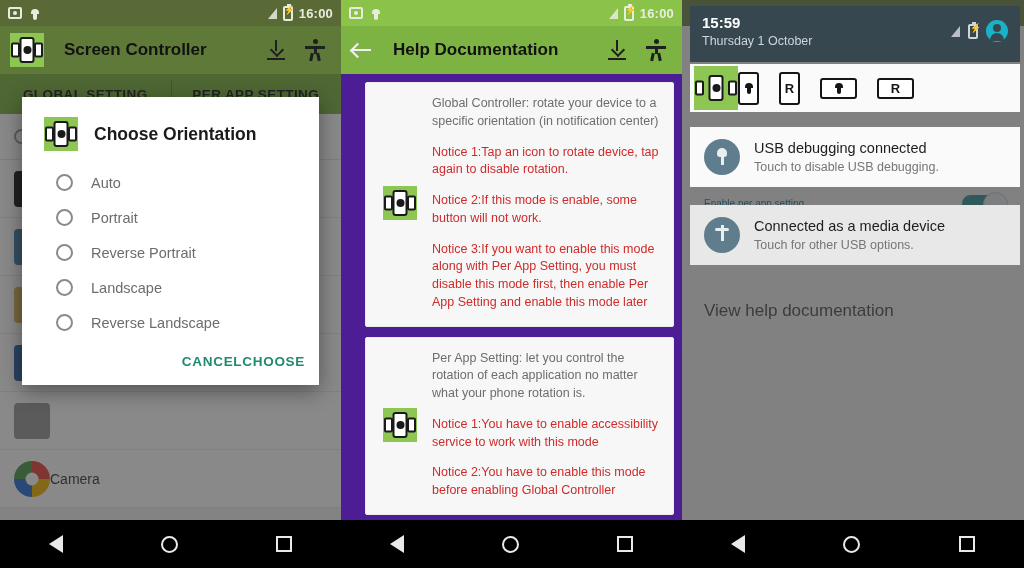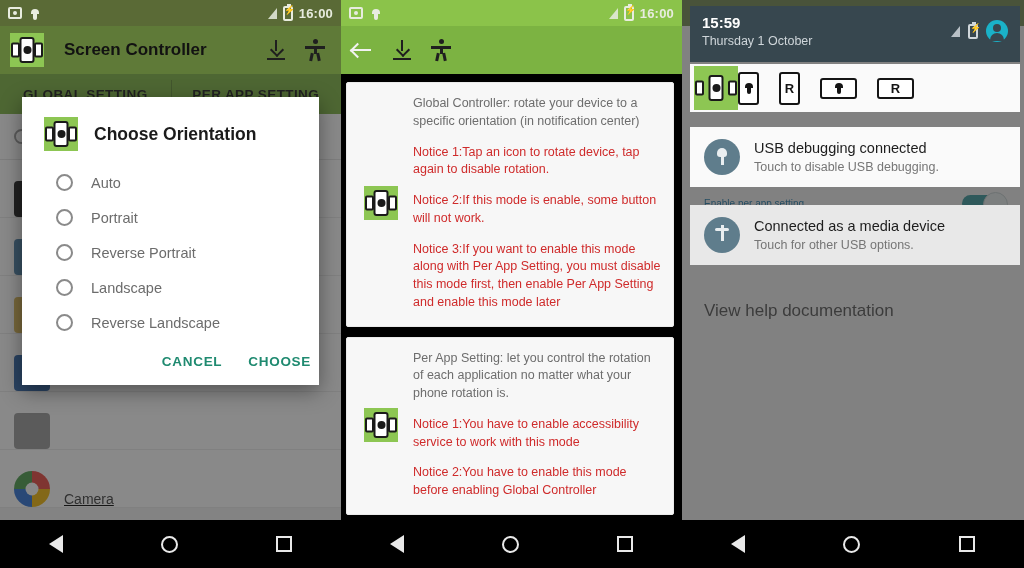--- a/index.html
+++ b/index.html
@@ -144,22 +144,22 @@
     content: ""; position: absolute; left: 0; top: 6px; bottom: 6px; width: 1px; background: rgba(0,0,0,.2);
   }
   .searchrow {
     height: 46px; background: #fff; display: flex; align-items: center;
     gap: 10px; padding: 0 14px; border-bottom: 1px solid #e4e4e4;
   }
   .mag { width: 15px; height: 15px; border: 2px solid #9a9a9a; border-radius: 50%; position: relative; }
   .mag::after { content: ""; position: absolute; right: -5px; bottom: -4px; width: 7px; height: 2px; background: #9a9a9a; transform: rotate(45deg); }
   .applist { background: #fff; }
   .approw {
-    height: 58px; display: flex; align-items: flex-end; gap: 14px;
-    padding: 0 14px; border-bottom: 1px solid #ececec; text-decoration: underline;
+    height: 58px; display: flex; align-items: center; 
+    padding: 0 14px; border-bottom: 1px solid #ececec;
   }
   .appsq { width: 36px; height: 36px; border-radius: 4px; flex: 0 0 auto; }
   .approw .nm { font-size: 14px; color: #3a3a3a; }
   .cam-icon {
     width: 36px; height: 36px; border-radius: 50%;
     background: conic-gradient(#e8453c 0 25%, #f2b705 0 50%, #2a6fd6 0 75%, #4a9c4a 0 100%);
     position: relative;
   }
   .cam-icon::after {
     content: ""; position: absolute; left: 50%; top: 50%; transform: translate(-50%,-50%);
@@ -173,25 +173,25 @@
     background: #fff; z-index: 5; box-shadow: 0 6px 20px rgba(0,0,0,.4);
     padding: 20px 0 6px 0;
   }
   .dlg-head { display: flex; align-items: center; gap: 16px; padding: 0 22px 14px 22px; }
   .dlg-title { font-size: 17.5px; font-weight: bold; color: #1b1b1b; }
   .opt { display: flex; align-items: center; gap: 18px; padding: 9px 22px 9px 34px; }
   .radio {
     width: 17px; height: 17px; border: 2px solid #8a8a8a; border-radius: 50%; flex: 0 0 auto;
   }
   .opt-label { font-size: 14.5px; color: #6c6c6c; }
-  .dlg-actions { display: flex; justify-content: flex-end; gap: 26px; padding: 14px 8px 10px 22px; }
+  .dlg-actions { display: flex; justify-content: flex-end; padding: 14px 14px 10px 22px; }
   .dlg-btn { font-size: 13.5px; font-weight: bold; color: #1f8a70; letter-spacing: .7px; background: none; border: none; cursor: pointer; font-family: inherit; }
 
   
-  .p2-body { position: absolute; inset: 74px 0 48px 0; background: #000000; padding: 8px 8px 0 5px; overflow: hidden; }
+  .p2-body { position: absolute; inset: 74px 0 48px 0; background: #4c1d95; padding: 8px 8px 0 24px; overflow: hidden; }
   .card {
     background: #f7f7f7; border: 1px solid #eaeaea; border-radius: 2px;
     padding: 12px 12px 14px 12px; margin-bottom: 10px; position: relative;
     display: flex; gap: 10px;
   }
   .card-iconcol { width: 44px; flex: 0 0 auto; display: flex; align-items: center; justify-content: center; }
   .card-text { flex: 1; }
   .doc-desc { font-size: 12.5px; line-height: 1.42; color: #6d6d6d; margin-bottom: 13px; }
   .doc-notice { font-size: 12.5px; line-height: 1.42; color: #cf2b2b; margin-bottom: 13px; }
   .doc-notice:last-child { margin-bottom: 0; }
@@ -405,20 +405,21 @@
       </div>
       <div class="sb-right">
         <span class="ico-signal"></span>
         <span class="ico-batt"></span>
         <span class="sb-time">16:00</span>
       </div>
     </div>
 
     <div class="appbar">
       <span class="ic-back"></span>
+      <div class="appbar-title">Help Documentation</div>
       <div class="appbar-actions">
         <span class="ic-download">
             <span class="dl-bar"></span>
           </span>
         <span class="ic-access">
           <span class="head"></span>
             <span class="arms"></span>
             <span class="body"></span>
           <span class="legL"></span>
             <span class="legR"></span>

